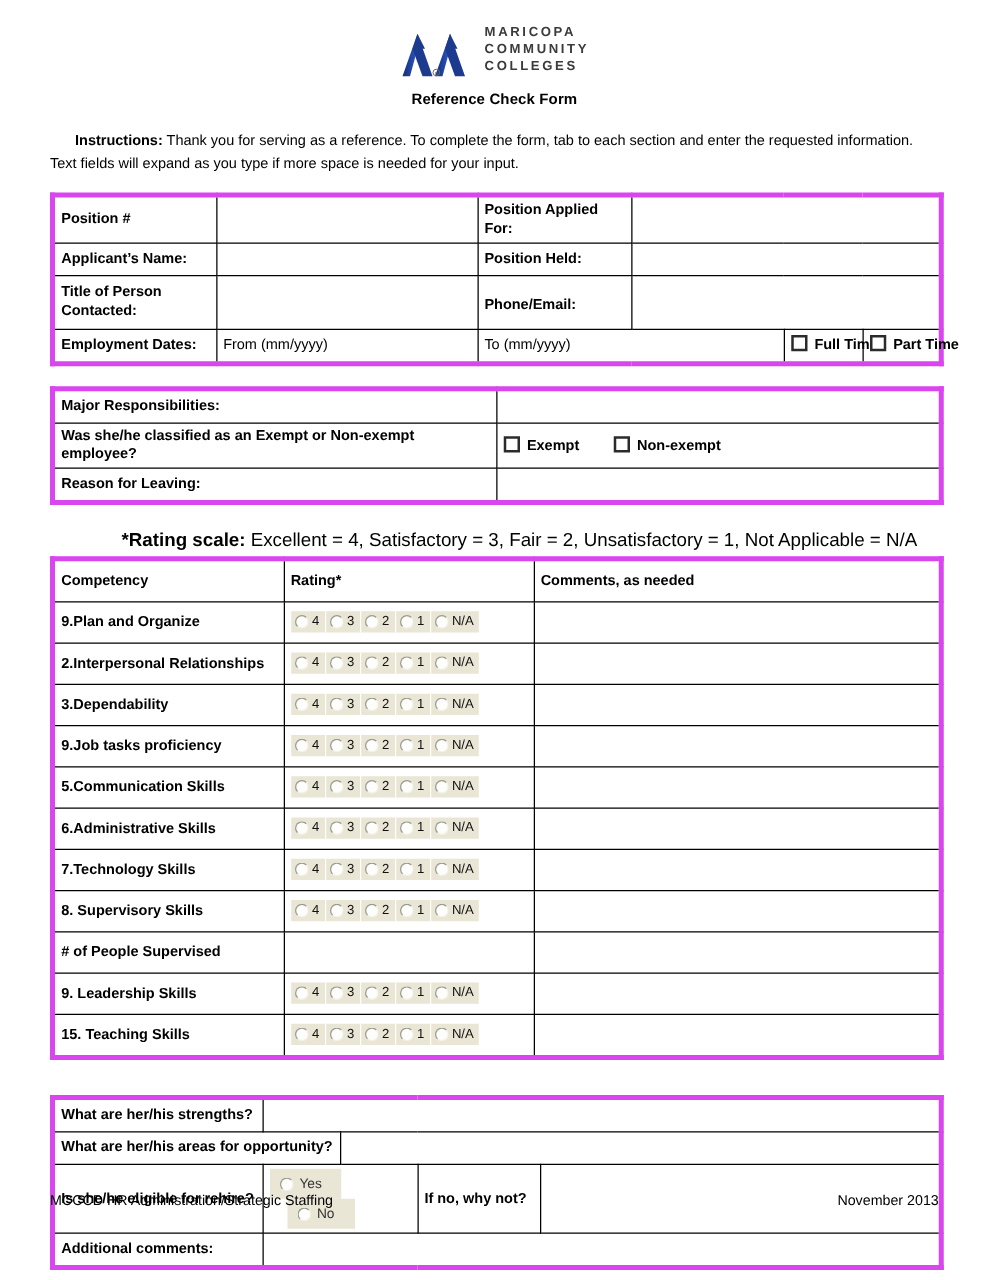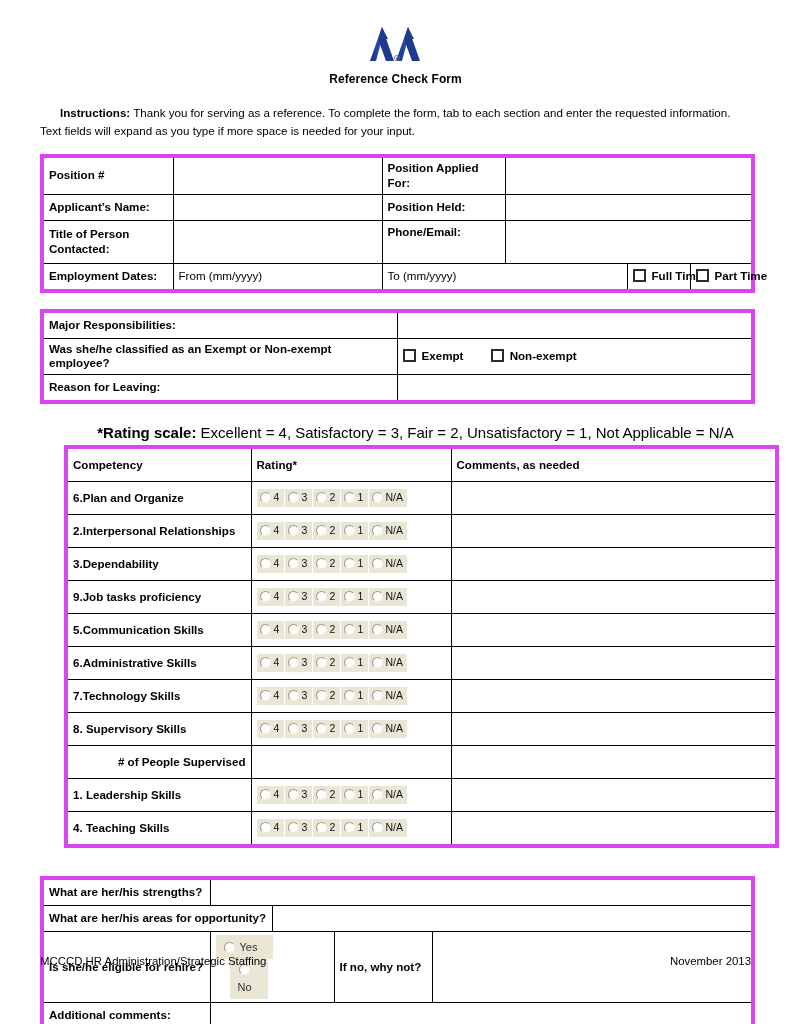--- a/index.html
+++ b/index.html
@@ -101,21 +101,21 @@
   .rating-scale {
     text-align: center;
     font-size: 15px;
     margin-top: 20px;
     margin-bottom: 4px;
     padding-left: 40px;
   }
   .rating-scale b { font-weight: bold; }
 
   
-  table.comp { margin-top: 0; margin-left: 24px; }
+  table.comp { margin-top: 0; }
   table.comp td { height: 26px; }
   td.comp-name { font-weight: bold; padding-left: 6px; }
   td.rate-cell { padding: 2px 3px; }
   td.cmt-cell { }
 
   .radio-group {
     display: inline-flex;
     align-items: stretch;
   }
   .radio-opt {
@@ -139,37 +139,37 @@
     border-bottom-color: #f3f1e6;
     border-right-color: #f3f1e6;
     background: #fdfdfb;
     flex: none;
   }
   .radio-lab { font-weight: normal; }
 
   
   td.sup-label {
     font-weight: bold;
-    text-align: right;
+    text-align: left;
     padding-right: 8px;
   }
 
   
   .sec3 { margin-top: 28px; }
   .yesno-cell { padding: 4px 6px; }
   .yn-opt {
     display: inline-flex;
     align-items: center;
     gap: 5px;
     background: #eae6d5;
     padding: 5px 16px 5px 8px;
     font-size: 11px;
     color: #333;
   }
-  .yn-opt + .yn-opt { margin-left: 14px; flex-direction: column; }
+  .yn-opt + .yn-opt { margin-left: 14px; }
 
   
   .footer {
     position: absolute;
     left: 40px;
     right: 40px;
     bottom: 57px;
     display: flex;
     justify-content: space-between;
     font-size: 11.4px;
@@ -192,20 +192,25 @@
             </linearGradient>
           </defs>
           <path d="M2 44 L14 10 L20 22 L14 22 L8 44 Z" fill="url(#lgA)"></path>
           <path d="M14 10 L26 44 L18 44 L10 22 Z" fill="#1c3b8f"></path>
           <path d="M28 44 L40 10 L46 22 L40 22 L34 44 Z" fill="url(#lgA)"></path>
           <path d="M40 10 L52 44 L44 44 L36 22 Z" fill="#1c3b8f"></path>
           <circle cx="29" cy="41" r="2.6" fill="none" stroke="#6d6d6d" stroke-width="0.8"></circle>
           <text x="29" y="43" font-size="3.4" text-anchor="middle" fill="#6d6d6d" font-family="Liberation Sans, sans-serif">R</text>
         </svg>
       </div>
+      <div class="logo-text">
+        <div>MARICOPA</div>
+        <div>COMMUNITY</div>
+        <div>COLLEGES</div>
+      </div>
     </div>
     <div class="form-title">Reference Check Form</div>
   </div>
 
   <div class="instructions">
     <span><b>Instructions:</b>
     <span>Thank you for serving as a reference.  To complete the form, tab to each section and enter the requested information.</span></span><br>
     <span>Text fields will expand as you type if more space is needed for your input.</span>
   </div>
 
@@ -228,21 +233,21 @@
         </tr>
         <tr>
           <td class="lbl">Applicant’s Name:</td>
           <td></td>
           <td class="lbl">Position Held:</td>
           <td colspan="3"></td>
         </tr>
         <tr>
           <td class="lbl" style="height:36px">Title of Person Contacted:</td>
           <td></td>
-          <td class="lbl" style="vertical-align:top;padding-top:4px">Phone/Email:</td>
+          <td class="lbl" style="vertical-align:top;padding-top:16px">Phone/Email:</td>
           <td colspan="3"></td>
         </tr>
         <tr>
           <td class="lbl">Employment Dates:</td>
           <td>From (mm/yyyy)</td>
           <td colspan="2">To (mm/yyyy)</td>
           <td>
             <span class="cbx-wrap"><span class="cbx"></span><span>Full Time</span></span>
           </td>
           <td>
@@ -290,21 +295,21 @@
         <col style="width:200px">
         <col style="width:326px">
       </colgroup>
     <tbody id="comp-body">
       <tr>
         <td class="lbl">Competency</td>
         <td class="lbl">Rating*</td>
         <td class="lbl">Comments, as needed</td>
       </tr>
     <tr>
-          <td class="comp-name">6.Plan and Organize</td>
+          <td class="comp-name">9.Plan and Organize</td>
           <td class="rate-cell"><span class="radio-group">
               <span class="radio-opt">
                 <span class="radio-dot"></span>
                 <span class="radio-lab">4</span>
               </span>
               <span class="radio-opt">
                 <span class="radio-dot"></span>
                 <span class="radio-lab">3</span>
               </span>
               <span class="radio-opt">
@@ -503,47 +508,47 @@
               </span>
             </span></td>
           <td class="cmt-cell"></td>
         </tr>
         <tr>
           <td class="sup-label" style="height: 19px;"># of People Supervised</td>
           <td></td>
           <td></td>
         </tr>
         <tr>
-          <td class="comp-name">1. Leadership Skills</td>
-          <td class="rate-cell"><span class="radio-group">
-              <span class="radio-opt">
-                <span class="radio-dot"></span>
-                <span class="radio-lab">4</span>
-              </span>
-              <span class="radio-opt">
-                <span class="radio-dot"></span>
-                <span class="radio-lab">3</span>
-              </span>
-              <span class="radio-opt">
-                <span class="radio-dot"></span>
-                <span class="radio-lab">2</span>
-              </span>
-              <span class="radio-opt">
-                <span class="radio-dot"></span>
-                <span class="radio-lab">1</span>
-              </span>
-              <span class="radio-opt">
-                <span class="radio-dot"></span>
-                <span class="radio-lab">N/A</span>
-              </span>
-            </span></td>
-          <td class="cmt-cell"></td>
-        </tr>
-        <tr>
-          <td class="comp-name">4.  Teaching Skills</td>
+          <td class="comp-name">9. Leadership Skills</td>
+          <td class="rate-cell"><span class="radio-group">
+              <span class="radio-opt">
+                <span class="radio-dot"></span>
+                <span class="radio-lab">4</span>
+              </span>
+              <span class="radio-opt">
+                <span class="radio-dot"></span>
+                <span class="radio-lab">3</span>
+              </span>
+              <span class="radio-opt">
+                <span class="radio-dot"></span>
+                <span class="radio-lab">2</span>
+              </span>
+              <span class="radio-opt">
+                <span class="radio-dot"></span>
+                <span class="radio-lab">1</span>
+              </span>
+              <span class="radio-opt">
+                <span class="radio-dot"></span>
+                <span class="radio-lab">N/A</span>
+              </span>
+            </span></td>
+          <td class="cmt-cell"></td>
+        </tr>
+        <tr>
+          <td class="comp-name">15.  Teaching Skills</td>
           <td class="rate-cell"><span class="radio-group">
               <span class="radio-opt">
                 <span class="radio-dot"></span>
                 <span class="radio-lab">4</span>
               </span>
               <span class="radio-opt">
                 <span class="radio-dot"></span>
                 <span class="radio-lab">3</span>
               </span>
               <span class="radio-opt">

